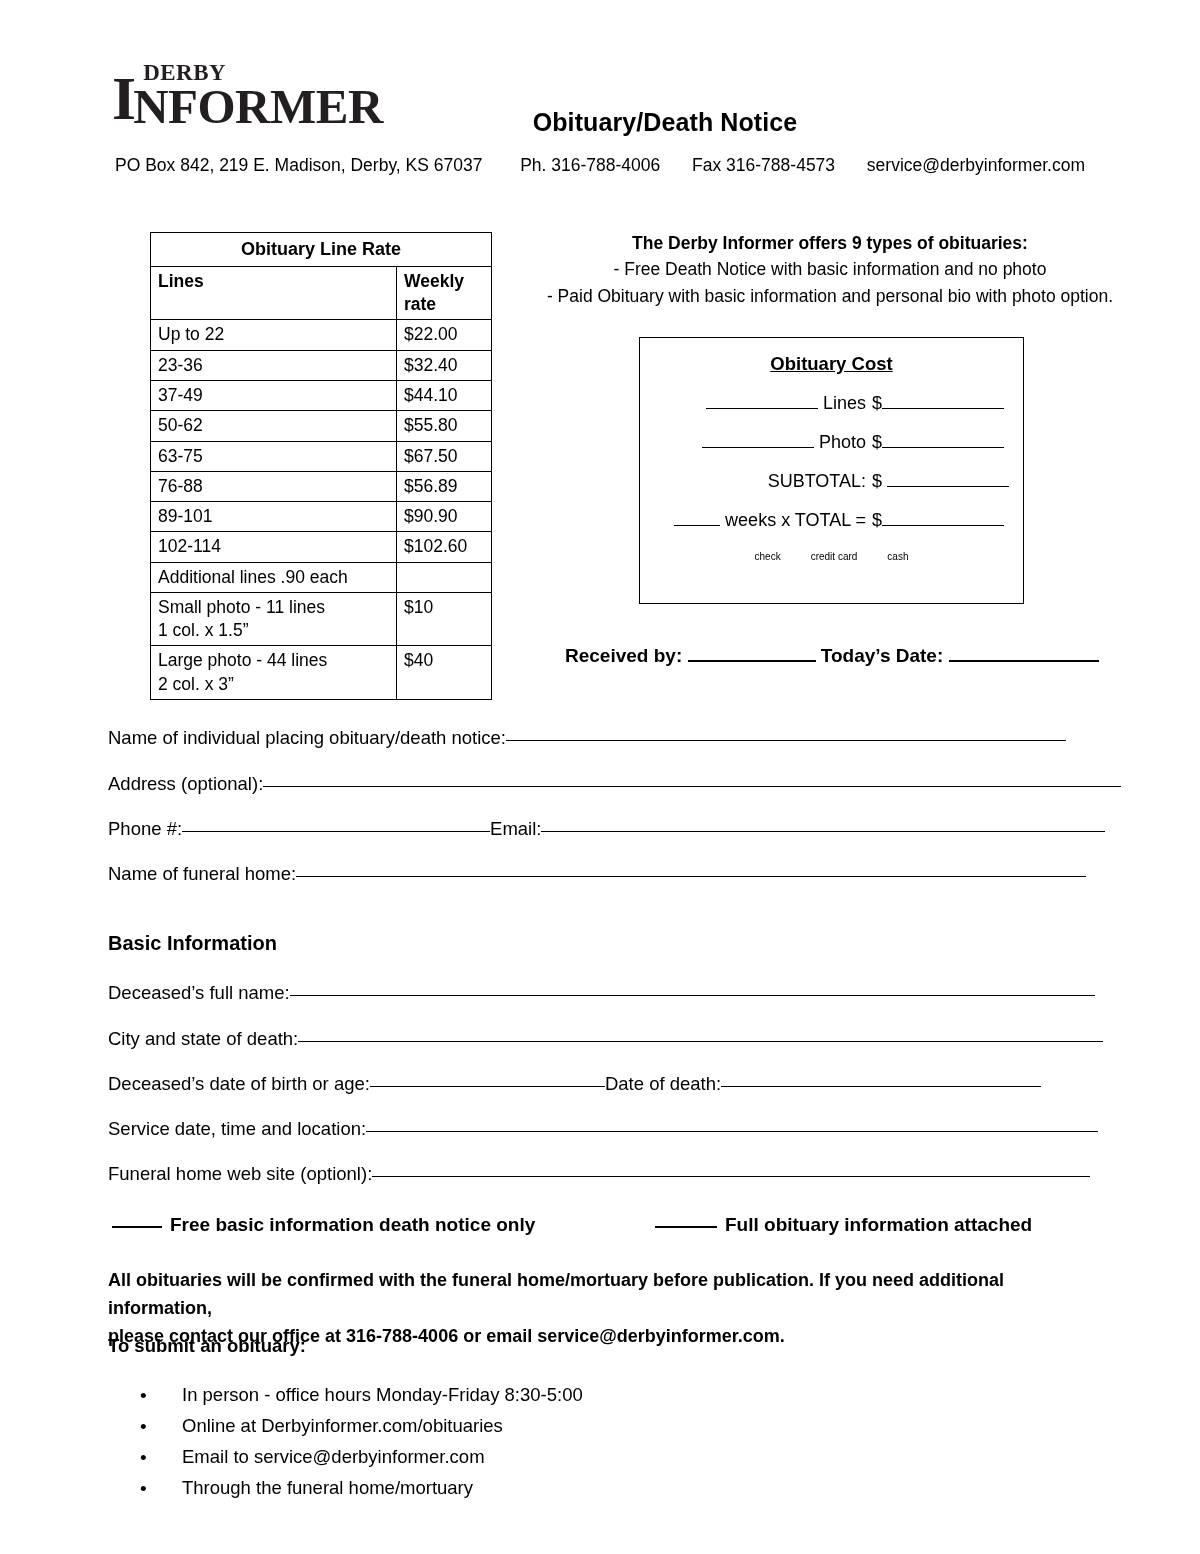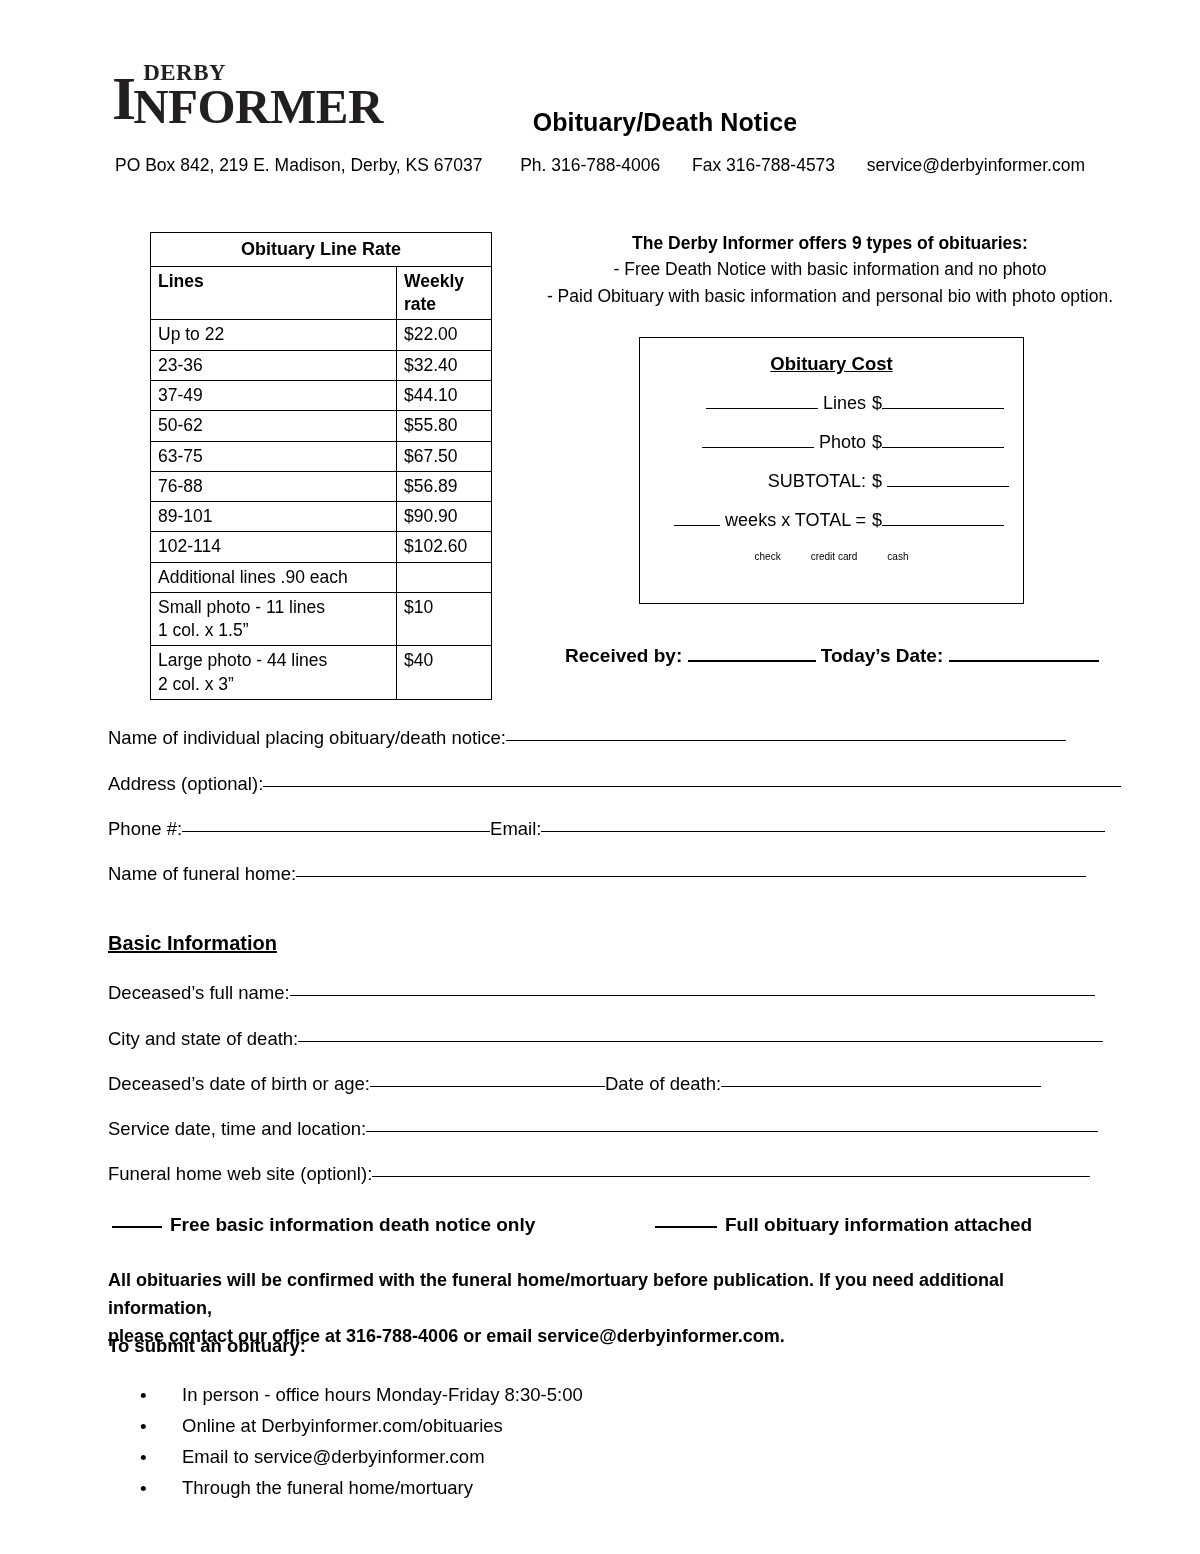--- a/index.html
+++ b/index.html
@@ -199,21 +199,20 @@
     display: inline-block;
     position: relative;
     top: -3px;
   }
 
   .section-head {
     position: absolute;
     left: 108px;
     font-size: 20px;
     font-weight: bold;
-    text-decoration: underline;
   }
 
   .checkline {
     position: absolute;
     font-size: 19px;
     font-weight: bold;
     white-space: nowrap;
     display: flex;
     align-items: baseline;
   }

